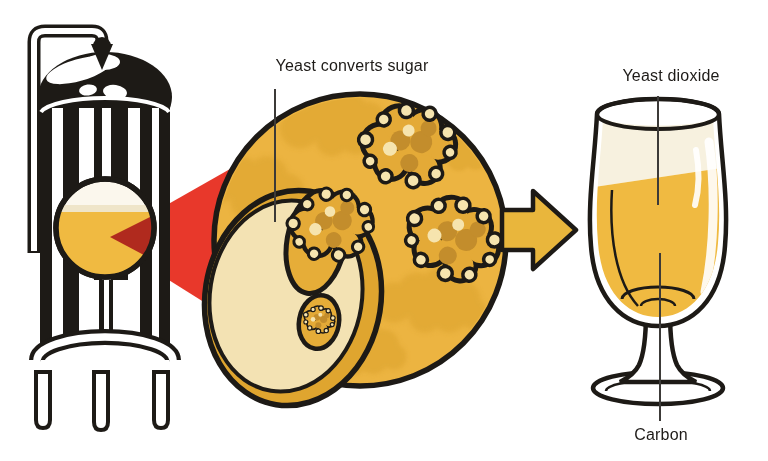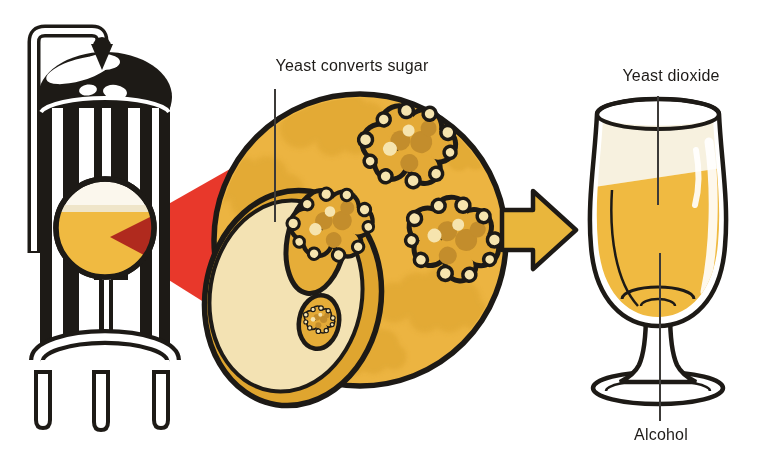--- a/index.html
+++ b/index.html
@@ -176,15 +176,15 @@
     </g>
     <ellipse cx="658" cy="114" rx="61" ry="15" fill="none" stroke="#1d1a16" stroke-width="4"></ellipse>
   </g>
 
   <line x1="658" y1="96" x2="658" y2="205" stroke="#3c3a38" stroke-width="2"></line>
   <line x1="660" y1="253" x2="660" y2="421" stroke="#3c3a38" stroke-width="2"></line>
 </svg>
 
 <div class="lbl" style="left:352px;top:57px">Yeast converts sugar</div>
 <div class="lbl" style="left:671px;top:67px">Yeast dioxide</div>
-<div class="lbl" style="left:661px;top:426px">Alcohol</div>
+<div class="lbl" style="left:661px;top:426px">Carbon</div>
 
 </div>
 
 </body></html>

